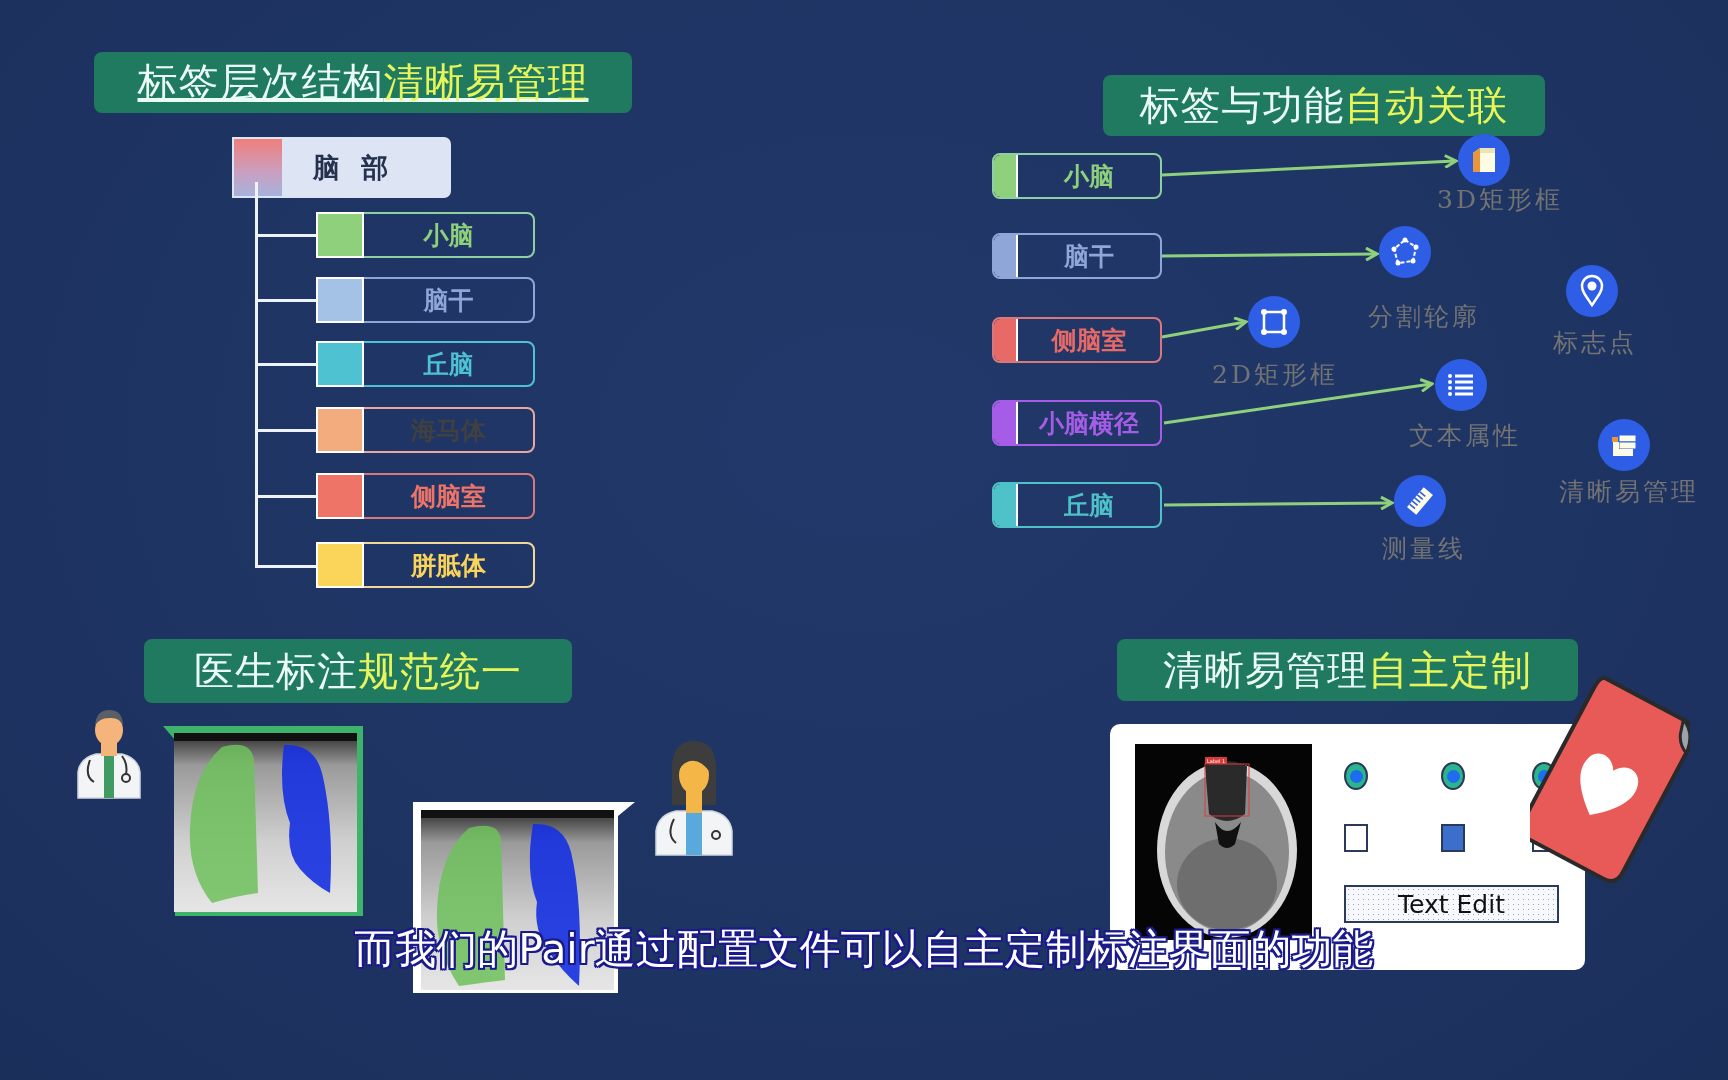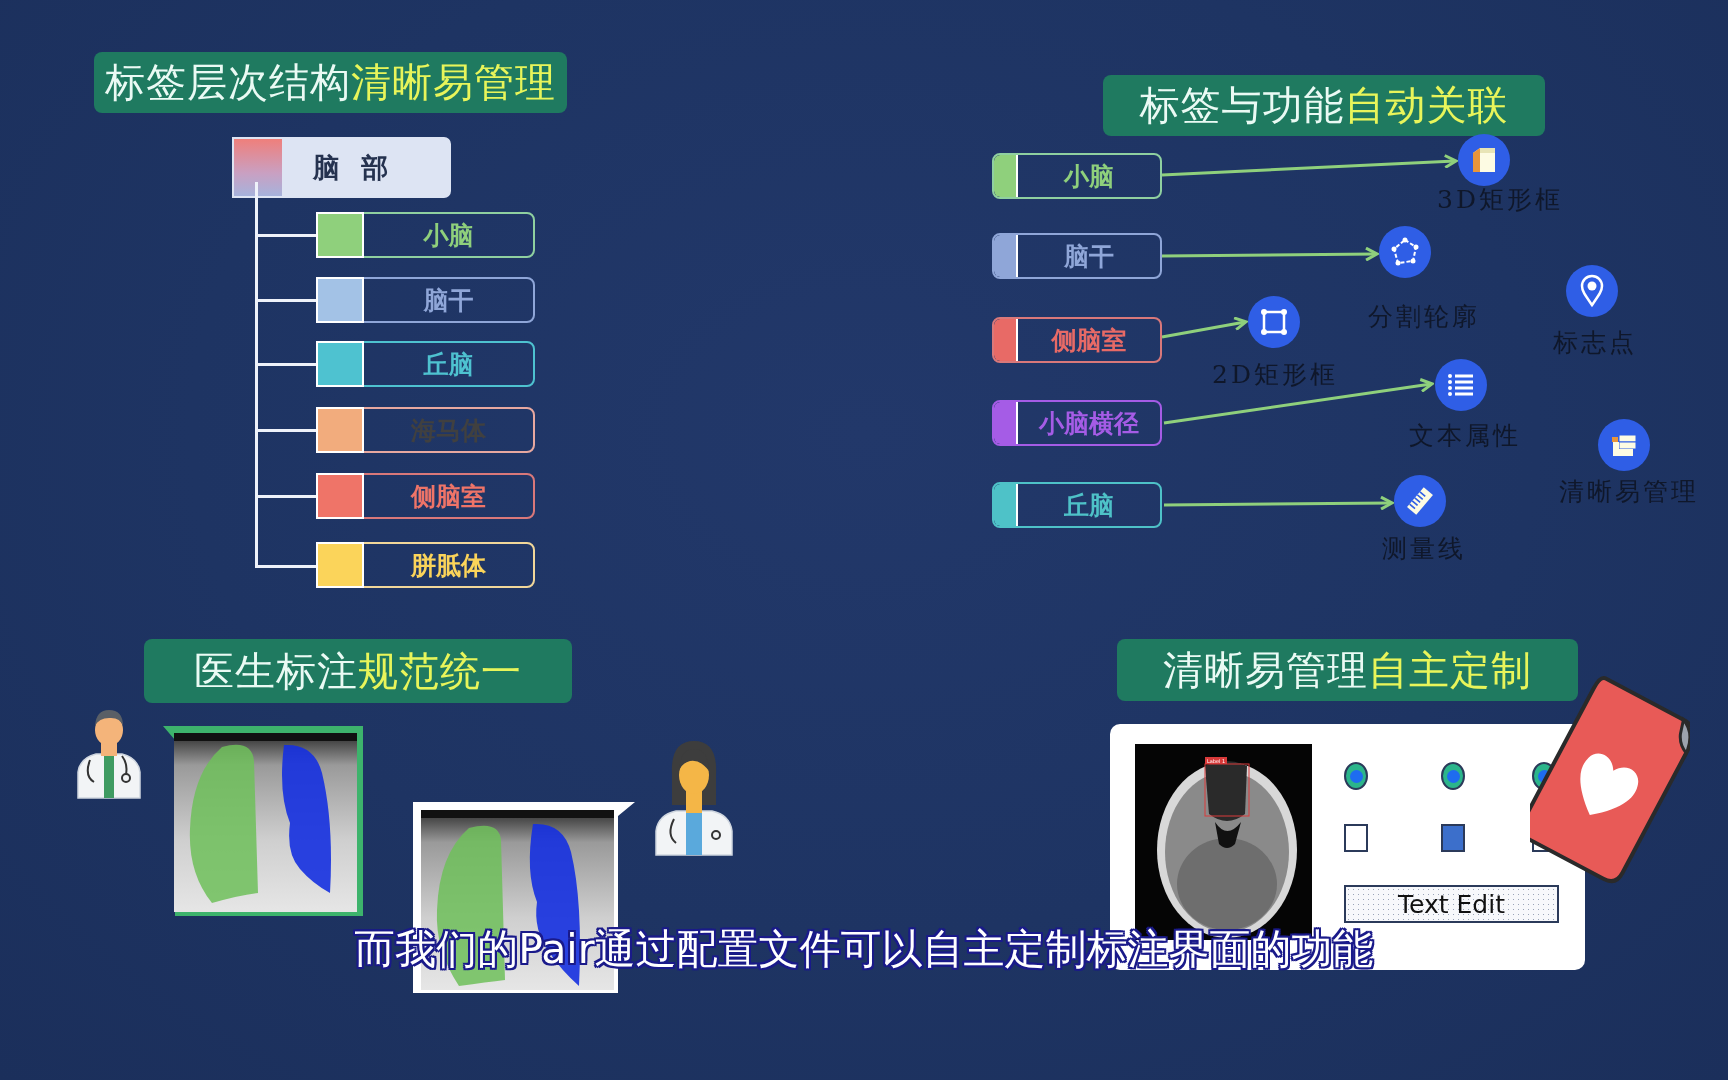--- a/index.html
+++ b/index.html
@@ -44,21 +44,21 @@
   .ritem .sw { width: 24px; height: 100%; border-right: 2px solid #ffffff; border-radius: 6px 0 0 6px; }
   .ritem .lbl { flex: 1; text-align: center; font-size: 25px; font-weight: bold; }
 
   .ficon {
     position: absolute; width: 52px; height: 52px; border-radius: 50%;
     background: #2f5ee6; display: flex; align-items: center; justify-content: center;
   }
   .flabel {
     position: absolute; transform: translateX(-50%);
     font-family: "DejaVu Serif", "Liberation Serif", serif;
-    color: #0f172a; font-size: 25px; letter-spacing: 3px; white-space: nowrap;
+    color: #737373; font-size: 25px; letter-spacing: 3px; white-space: nowrap;
   }
   svg.arrows { position: absolute; left: 0; top: 0; }
 
   
   .doctor { position: absolute; }
   .xray-frame { position: absolute; }
   .xray {
     position: absolute; background: linear-gradient(180deg, #2b2b2b 0%, #9a9a9a 18%, #cfcfcf 60%, #e6e6e6 100%);
     overflow: hidden;
   }
@@ -94,21 +94,21 @@
     position: absolute; left: 0; width: 1728px; top: 922px; text-align: center;
     font-size: 41px; color: #ffffff; letter-spacing: 0px;
     text-shadow:
       -2px -2px 0 #1a1a8a, 2px -2px 0 #1a1a8a, -2px 2px 0 #1a1a8a, 2px 2px 0 #1a1a8a,
       0 -2px 0 #1a1a8a, 0 2px 0 #1a1a8a, -2px 0 0 #1a1a8a, 2px 0 0 #1a1a8a;
   }
 </style>
 </head>
 <body>
 
-<div class="header" style="left:94px;top:52px;width:473px;height:61px;">
+<div class="header" style="left:94px;top:52px;width:538px;height:61px;text-decoration:underline;">
   <span>标签层次结构</span>
     <span class="hl">清晰易管理</span>
 </div>
 <div class="header" style="left:1103px;top:56px;width:442px;height:61px;margin-top:19px;">
   <span>标签与功能</span>
     <span class="hl">自动关联</span>
 </div>
 <div class="header" style="left:144px;top:639px;width:428px;height:64px;">
   <span>医生标注</span>
     <span class="hl">规范统一</span>

